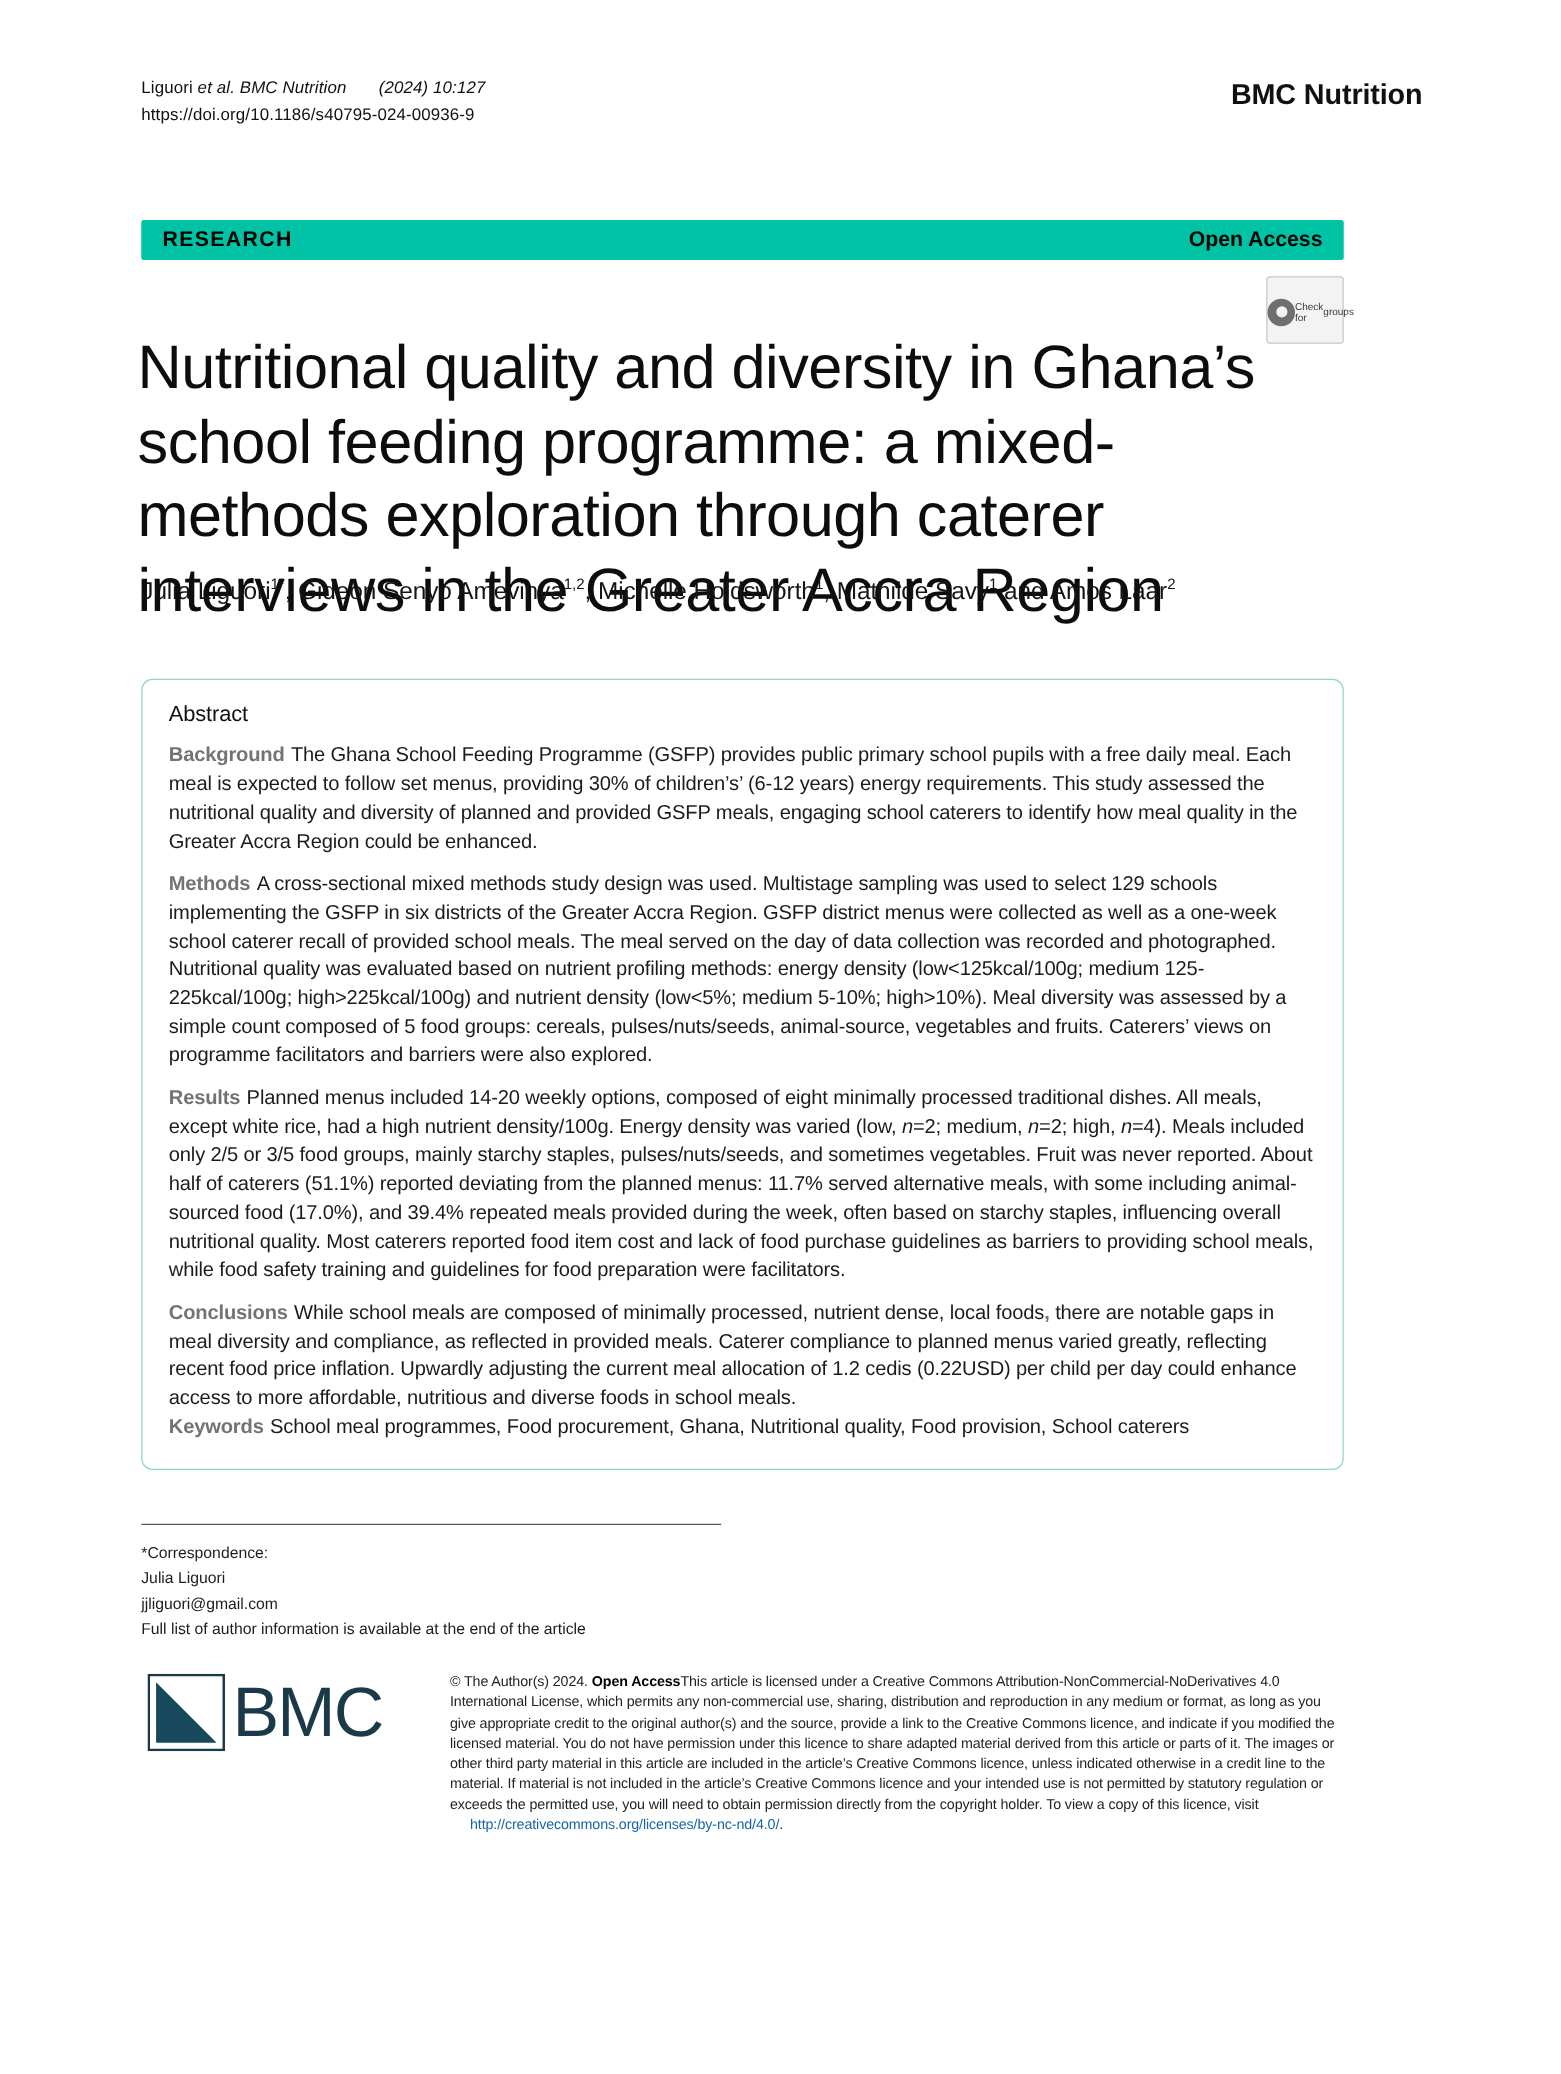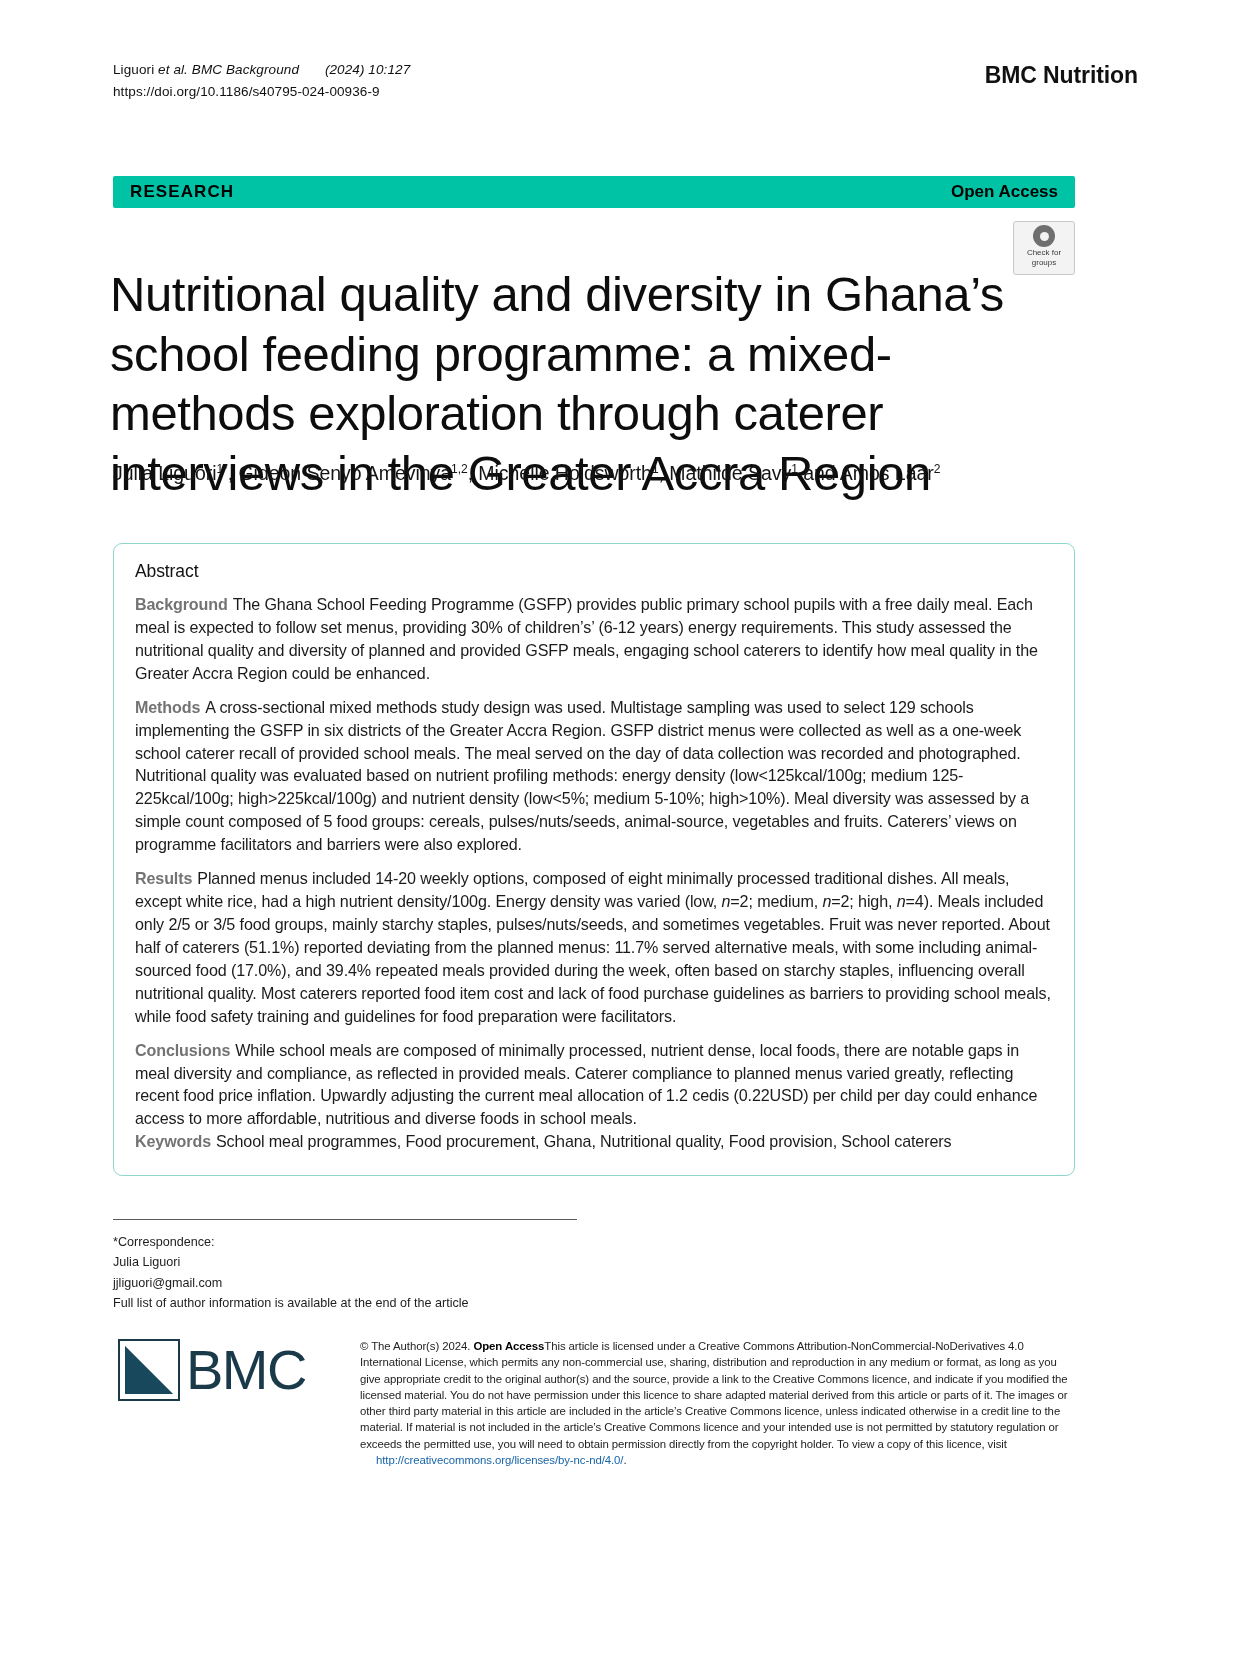--- a/index.html
+++ b/index.html
@@ -77,21 +77,21 @@
 
   
   .crossmark {
     position: absolute;
     left: 1013px; top: 221px;
     width: 62px; height: 54px;
     background: #f3f3f3;
     border: 1px solid #c8c8c8;
     border-radius: 3px;
     display: flex;
-    flex-direction: column;
+    flex-direction: row;
     align-items: center;
     justify-content: flex-start;
     padding-top: 3px;
   }
   .crossmark .cm-circle {
     width: 22px; height: 22px;
     border-radius: 50%;
     background: #6f6f6f;
     position: relative;
     flex: none;
@@ -228,21 +228,21 @@
 </style>
 </head>
 <body>
 
 <div class="page">
 
   <div class="runhead">
     <div class="runhead-left">
       <span class="cite-line">
         <span>Liguori</span>
-        <span class="it">et al. BMC Background</span>
+        <span class="it">et al. BMC Nutrition</span>
         <span class="volnum">(2024) 10:127</span>
       </span>
       <span class="doi">https://doi.org/10.1186/s40795-024-00936-9</span>
     </div>
     <div class="journal-title">BMC Nutrition</div>
   </div>
 
   <div class="banner">
     <span class="label">RESEARCH</span>
     <span class="oa">Open Access</span>

